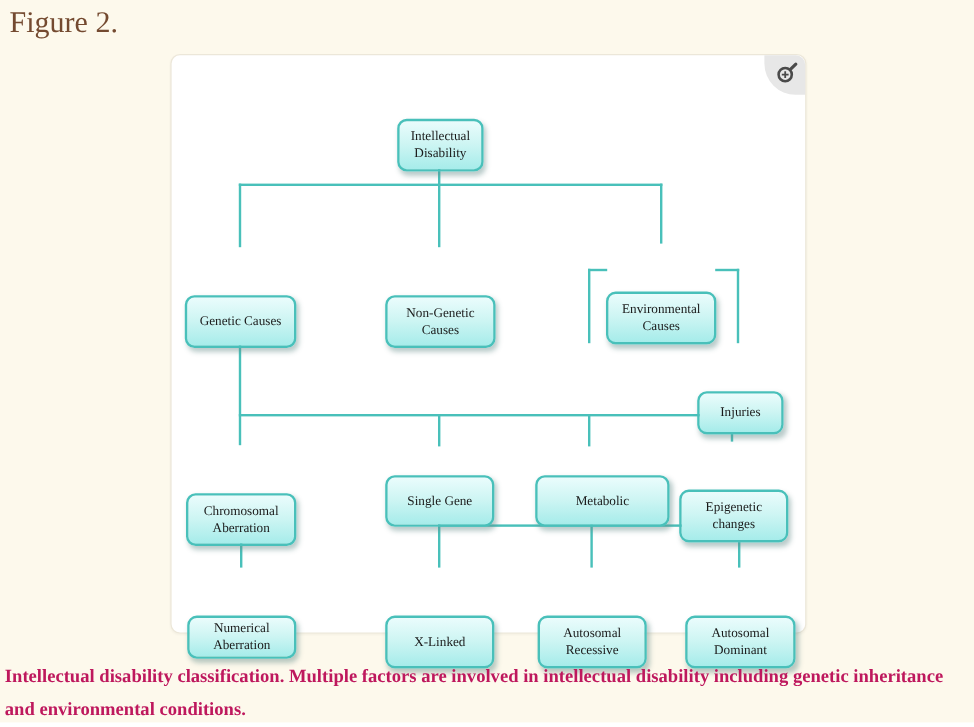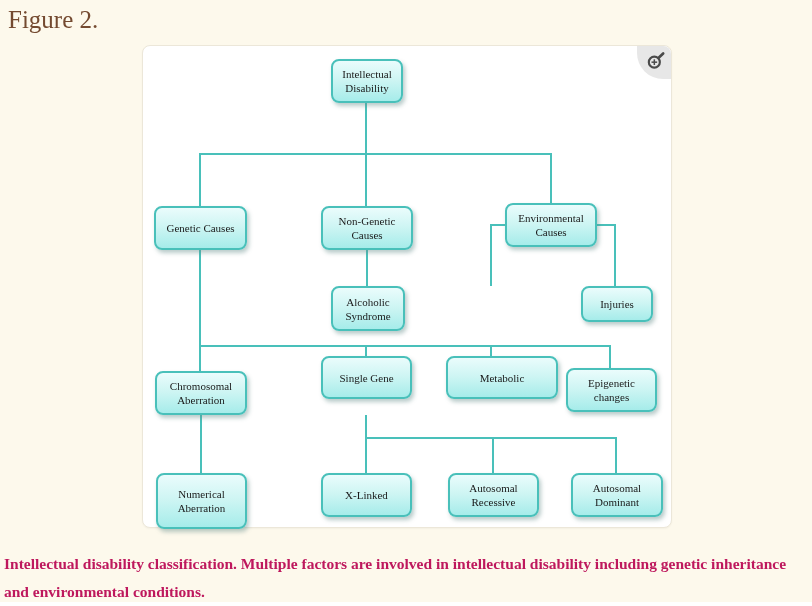--- a/index.html
+++ b/index.html
@@ -22,20 +22,21 @@
   }
   .zoom-btn svg { position:absolute; right:5px; top:4px; }
 
   .node {
     position:absolute; display:flex; align-items:center; justify-content:center;
     text-align:center; padding:2px 3px;
     font-size:11px; line-height:14px; color:#1a1a1a;
     background:linear-gradient(180deg,#eafcfc 0%, #cdf5f3 48%, #a6ecea 100%);
     border:2px solid #49c0ba; border-radius:8px;
     box-shadow:2px 3px 4px rgba(100,140,138,0.45);
+    margin-top:40px;
   }
 
   .edge { position:absolute; background:#49c0ba; }
   .edge.h { height:2px; }
   .edge.v { width:2px; }
 
   .caption {
     position:absolute; left:4px; top:550px; width:804px;
     font-size:15.5px; font-weight:bold; color:#be185d; line-height:28px;
   }
@@ -66,27 +67,26 @@
     <div class="edge v" style="left:57px;top:369px;height:58px"></div>
     <div class="edge v" style="left:222px;top:369px;height:58px"></div>
     <div class="edge h" style="left:222px;top:391px;width:252px"></div>
     <div class="edge v" style="left:349px;top:391px;height:36px"></div>
     <div class="edge v" style="left:472px;top:391px;height:36px"></div>
 
     <div class="node" style="left:188px;top:13px;width:72px;height:44px">Intellectual Disability</div>
     <div class="node" style="left:11px;top:160px;width:93px;height:44px">Genetic Causes</div>
     <div class="node" style="left:178px;top:160px;width:92px;height:44px">Non-Genetic Causes</div>
     <div class="node" style="left:362px;top:157px;width:92px;height:44px">Environmental Causes</div>
-    <div class="node" style="left:188px;top:240px;width:74px;height:45px">Alcoholic Syndrome</div>
     <div class="node" style="left:438px;top:240px;width:72px;height:36px">Injuries</div>
     <div class="node" style="left:12px;top:325px;width:92px;height:44px">Chromosomal Aberration</div>
     <div class="node" style="left:178px;top:310px;width:91px;height:43px">Single Gene</div>
     <div class="node" style="left:303px;top:310px;width:112px;height:43px">Metabolic</div>
     <div class="node" style="left:423px;top:322px;width:91px;height:44px">Epigenetic changes</div>
-    <div class="node" style="left:13px;top:427px;width:91px;height:56px">Numerical Aberration</div>
+    <div class="node" style="left:13px;top:427px;width:91px;height:36px">Numerical Aberration</div>
     <div class="node" style="left:178px;top:427px;width:91px;height:44px">X-Linked</div>
     <div class="node" style="left:305px;top:427px;width:91px;height:44px">Autosomal Recessive</div>
     <div class="node" style="left:428px;top:427px;width:92px;height:44px">Autosomal Dominant</div>
 
     <div class="zoom-btn">
       <svg width="20" height="21" viewBox="0 0 24 24">
         <circle cx="10" cy="14" r="6.6" fill="none" stroke="#4a4a4a" stroke-width="2.6"></circle>
         <line x1="15.2" y1="8.8" x2="20.6" y2="3.6" stroke="#4a4a4a" stroke-width="3.2" stroke-linecap="round"></line>
         <line x1="6.6" y1="14" x2="13.4" y2="14" stroke="#4a4a4a" stroke-width="1.8"></line>
         <line x1="10" y1="10.6" x2="10" y2="17.4" stroke="#4a4a4a" stroke-width="1.8"></line>

